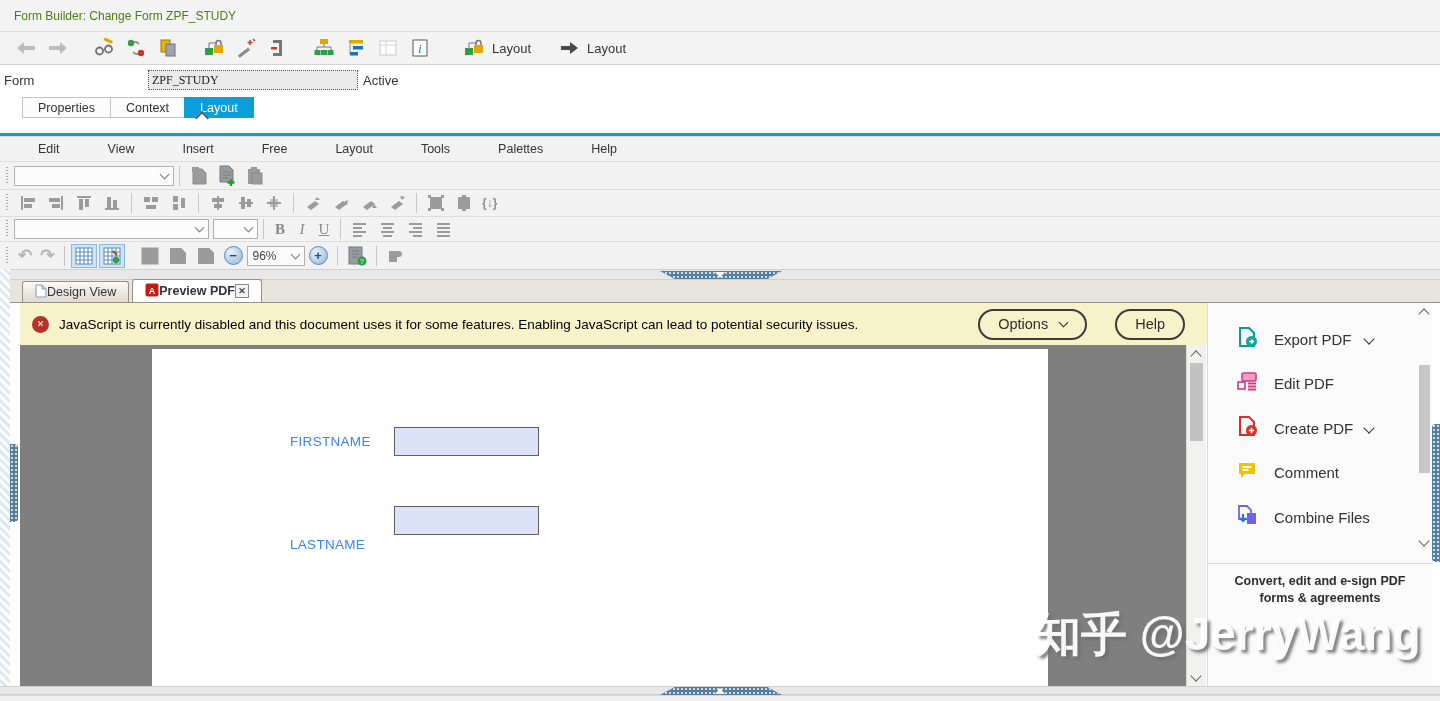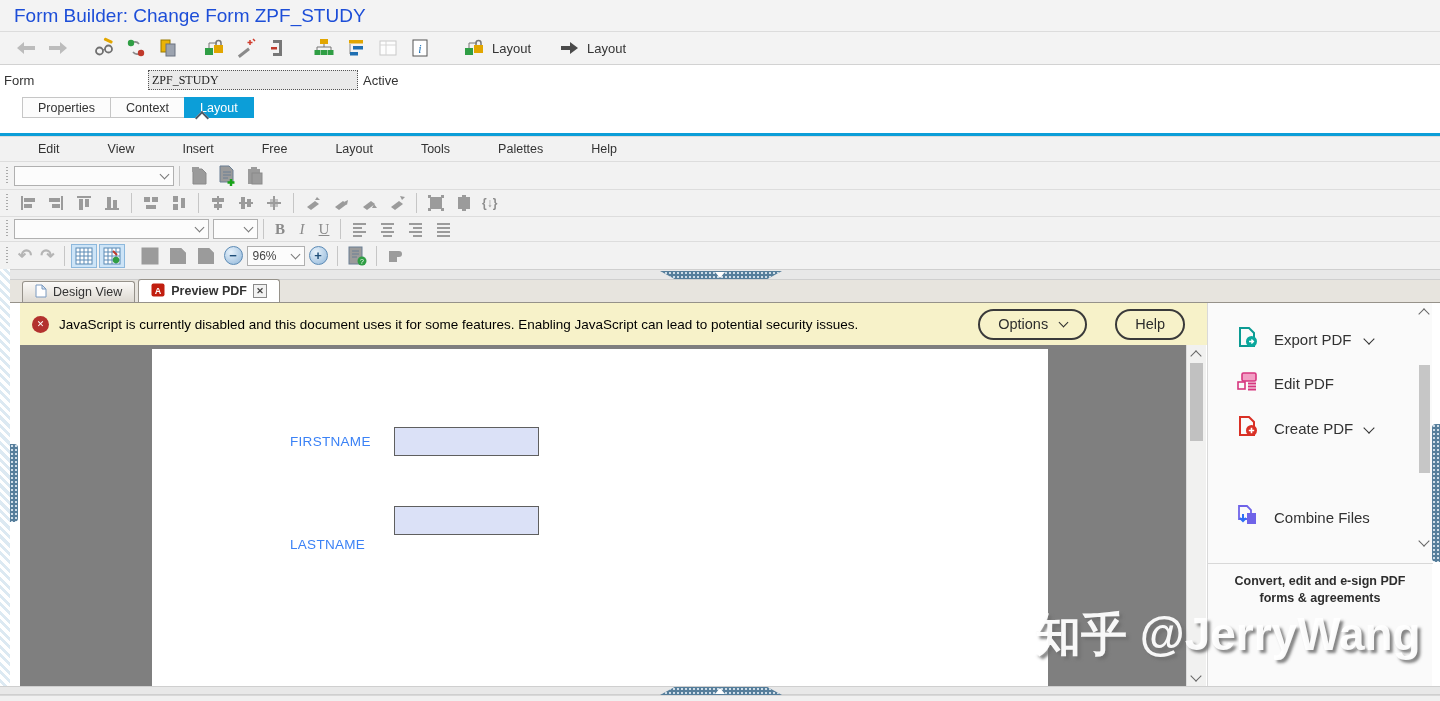--- a/index.html
+++ b/index.html
@@ -1,19 +1,19 @@
 <!DOCTYPE html>
 <html><head>
 <meta charset="utf-8">
 <style>
 *{margin:0;padding:0;box-sizing:border-box}
 html,body{width:1440px;height:701px;overflow:hidden;background:#fff;font-family:"Liberation Sans",sans-serif;position:relative;color:#333}
 .abs{position:absolute}
 
-#titlebar{left:0;top:0;width:1440px;height:32px;background:#f3f3f3;border-bottom:1px solid #dcdcdc;display:flex;align-items:center;padding-left:14px;font-size:19px;color:#1d4ed8}
+#titlebar{left:0;top:0;width:1440px;height:32px;background:#f3f3f3;border-bottom:1px solid #dcdcdc;display:flex;align-items:center;padding-left:14px;font-size:12px;color:#4d7c0f}
 #sap-toolbar{left:0;top:32px;width:1440px;height:33px;background:#f3f3f3;border-bottom:1px solid #d2d2d2;display:flex;align-items:center;padding-left:10px}
 .sapicon{width:24px;height:22px;display:inline-flex;align-items:center;justify-content:center;margin:0 4px;cursor:pointer}
 .sap-btn{display:inline-flex;align-items:center;gap:6px;font-size:13px;color:#353535;margin-left:26px;cursor:pointer}
 
 #form-row{left:0;top:65px;width:1440px;height:32px;background:#fff}
 #form-label{left:4px;top:8px;font-size:13px;color:#333}
 #form-input{left:148px;top:5px;width:210px;height:20px;background:#eaeaea;border:1px dotted #555;font-family:Liberation Serif, serif;font-size:12px;padding:0 3px;color:#222}
 #form-status{left:363px;top:8px;font-size:13px;color:#333}
 
 #sap-tabs{left:22px;top:97px;height:21px;display:flex}
@@ -44,21 +44,21 @@
 #hhandle-top{top:1px;clip-path:polygon(0 0,100% 0,88% 100%,12% 100%)}
 #hhandle-bottom{top:0;clip-path:polygon(12% 0,88% 0,100% 100%,0 100%)}
 .tri-d{position:absolute;left:55px;top:1px;width:0;height:0;border-left:5px solid transparent;border-right:5px solid transparent;border-top:6px solid #fff}
 .tri-u{position:absolute;left:55px;top:1px;width:0;height:0;border-left:5px solid transparent;border-right:5px solid transparent;border-bottom:6px solid #fff}
 #left-strip{left:0;top:269px;width:10px;height:426px;background:repeating-linear-gradient(45deg,#fff 0 3px,#dce9f2 3px 6px)}
 .vhandle{background:#567e9b;background-image:radial-gradient(circle,#cfdde8 0.8px,transparent 1px);background-size:4px 4px;cursor:pointer}
 #left-handle{left:10px;top:444px;width:8px;height:78px;border-radius:0 4px 4px 0}
 #right-handle{left:1432px;top:424px;width:8px;height:138px;border-radius:4px 0 0 4px}
 
 #view-tabs{left:0;top:280px;width:1440px;height:23px;background:#e7e4de;border-bottom:1px solid #96928a;display:flex;align-items:flex-end;padding-left:22px}
-.vtab{height:21px;display:flex;align-items:center;gap:6px;padding:0 12px;font-size:12.5px;border:1px solid #96928a;border-bottom:none;border-radius:3px 3px 0 0;background:linear-gradient(#fbfaf8,#ddd9d1);margin-right:3px;cursor:pointer}
+.vtab{height:21px;display:flex;align-items:center;gap:0;padding:0 12px;font-size:12.5px;border:1px solid #96928a;border-bottom:none;border-radius:3px 3px 0 0;background:linear-gradient(#fbfaf8,#ddd9d1);margin-right:3px;cursor:pointer}
 .vtab.active{background:#fff;font-weight:bold;height:23px}
 .closebox{width:14px;height:14px;border:1px solid #8a8a8a;background:#f2f2f2;font-size:9px;line-height:12px;text-align:center;color:#444;cursor:pointer}
 
 #warning{left:20px;top:303px;width:1187px;height:42px;background:#f7f2c9;display:flex;align-items:center;padding:0 12px;gap:10px}
 #err-icon{width:17px;height:17px;border-radius:50%;background:#b3322e;color:#fff;font-size:9px;line-height:17px;text-align:center;flex:0 0 auto}
 #warn-msg{font-size:13.5px;color:#000000;flex:1 1 auto}
 .pill{height:31px;border:2px solid #3a3a3a;border-radius:16px;background:transparent;display:inline-flex;align-items:center;gap:12px;padding:0 18px;font-size:14.5px;color:#2d2d2d;font-family:"Liberation Sans",sans-serif;cursor:pointer}
 .pill .chev{border-color:#2d2d2d}
 #opt-btn{margin-right:18px}
 #help-btn{margin-right:10px}
@@ -548,20 +548,27 @@
   </div>
   <div class="tool-row" style="top:103px">
     <span><svg width="22" height="22">
           <path d="M4 2h9l5 5v13H4z" fill="none" stroke="#d93025" stroke-width="2"></path>
           <circle cx="15.5" cy="15.5" r="5.5" fill="#d93025"></circle>
           <path d="M15.5 12.8v5.4M12.8 15.5h5.4" stroke="#fff" stroke-width="1.6"></path>
         </svg></span>
     <span class="tool-label">Create PDF</span>
     <span class="tool-chev"></span>
   </div>
+  <div class="tool-row" style="top:147px">
+    <span><svg width="22" height="22">
+          <path d="M3 4h16v11H9l-4 4v-4H3z" fill="#f2c200"></path>
+          <path d="M6.5 8h9M6.5 11h6" stroke="#fff" stroke-width="1.8"></path>
+        </svg></span>
+    <span class="tool-label">Comment</span>
+  </div>
   <div class="tool-row" style="top:192px">
     <span><svg width="22" height="22">
           <path d="M3 2h8l4 4v9H3z" fill="none" stroke="#6f63e8" stroke-width="1.8"></path>
           <rect x="11" y="9" width="9" height="11" fill="#6f63e8"></rect>
           <path d="M7 10v7m-3-3l3 3 3-3" stroke="#2d6df6" stroke-width="2" fill="none"></path>
         </svg></span>
     <span class="tool-label">Combine Files</span>
   </div>
   <div id="panel-divider"></div>
   <div id="promo-title">Convert, edit and e-sign PDF forms &amp; agreements</div>

